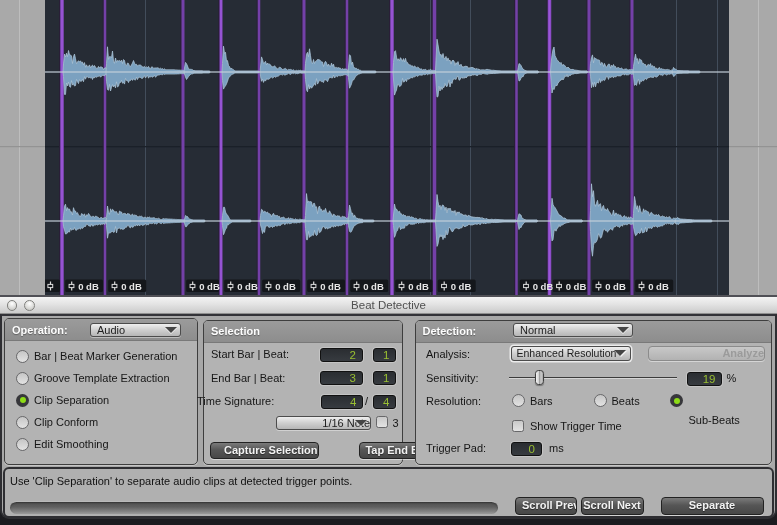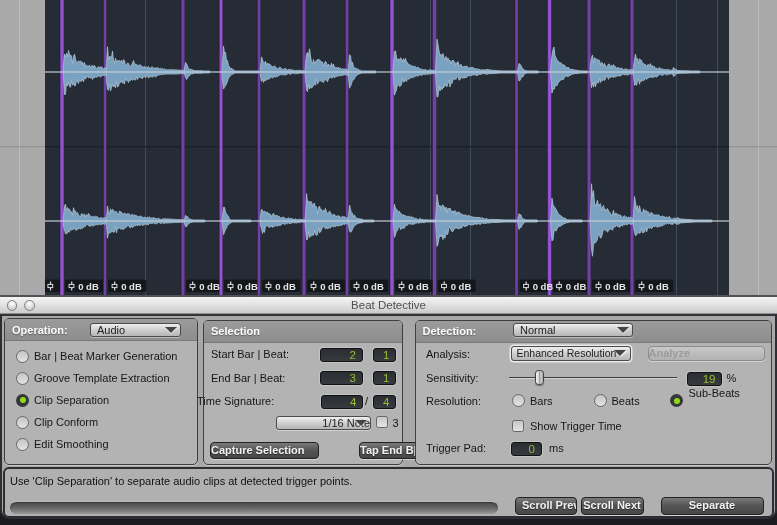--- a/index.html
+++ b/index.html
@@ -17,21 +17,21 @@
 .dd{position:absolute;white-space:nowrap;overflow:visible;height:14.5px;background:linear-gradient(#efefef,#cfcfcf 50%,#b6b6b6);border:1px solid #4c4c4c;border-radius:3px;font-size:11px;color:#1d1d1d;line-height:13.5px;padding-left:6px;box-sizing:border-box;box-shadow:0 1px 0 rgba(255,255,255,0.4);}
 .dd:before{content:"";position:absolute;right:3px;top:3.8px;width:0;height:0;border-left:6.5px solid transparent;border-right:6.5px solid transparent;border-top:6.5px solid rgba(255,255,255,0.75);}.dd:after{content:"";position:absolute;right:3.5px;top:2.8px;width:0;height:0;border-left:6px solid transparent;border-right:6px solid transparent;border-top:6.5px solid #454545;}
 
 .radio{position:absolute;width:13px;height:13px;border-radius:50%;border:1.4px solid #68686a;background:linear-gradient(#c6c6c6,#e2e2e2);box-sizing:border-box;}
 .radio.sel{border:none;background:#37373b;}
 .radio.sel:after{content:"";position:absolute;left:3.5px;top:3.5px;width:6px;height:6px;border-radius:50%;background:#8ddc17;}
 .lbl{position:absolute;font-size:11px;line-height:13.5px;color:#161616;white-space:nowrap;}
 
 .nf{position:absolute;height:14px;background:linear-gradient(#2a2d31,#373b40);border:1px solid #111;border-radius:3px;box-sizing:border-box;box-shadow:0 0 0 0.8px rgba(255,255,255,0.30);color:#99bf31;font-size:11.5px;text-align:right;padding-right:5.5px;line-height:12.5px;}
 
-.dbtn{position:absolute;white-space:nowrap;overflow:hidden;background:linear-gradient(#7b7b7b,#565656 45%,#474747);border:1.2px solid #222;border-radius:4px;box-sizing:border-box;color:#f2f2f2;font-weight:bold;font-size:11px;text-align:left;text-shadow:0 1px 1px rgba(0,0,0,0.5);box-shadow:0 1px 0 rgba(255,255,255,0.45);}
+.dbtn{position:absolute;white-space:nowrap;overflow:hidden;background:linear-gradient(#7b7b7b,#565656 45%,#474747);border:1.2px solid #222;border-radius:4px;box-sizing:border-box;color:#f2f2f2;font-weight:bold;font-size:11px;text-align:right;text-shadow:0 1px 1px rgba(0,0,0,0.5);box-shadow:0 1px 0 rgba(255,255,255,0.45);}
 
 .cb{position:absolute;width:12px;height:12px;border:1.3px solid #68686a;border-radius:2.5px;background:linear-gradient(#c9c9c9,#e3e3e3);box-sizing:border-box;}
 
 #msgbox{left:2.5px;top:466.8px;width:771.5px;height:51px;background:#b0b0b0;border:2px solid #2e2e32;border-radius:6px;box-sizing:border-box;}
 #msgtext{left:10px;top:474.5px;font-size:11px;color:#111;}
 #groove{left:10px;top:501px;width:488px;height:12.5px;border-radius:7px;background:linear-gradient(#515151,#5e5e5e 40%,#848484 80%,#9e9e9e);border-top:1px solid #b9b9b9;box-sizing:border-box;box-shadow:inset 0 1px 2px rgba(0,0,0,0.4);}
 .sbtn{position:absolute;white-space:nowrap;overflow:hidden;top:497px;height:17.5px;background:linear-gradient(#7b7b7b,#565656 45%,#474747);border:1.2px solid #222;border-radius:4px;box-sizing:border-box;color:#f2f2f2;font-weight:bold;font-size:11px;text-align:center;line-height:15px;text-shadow:0 1px 1px rgba(0,0,0,0.5);box-shadow:0 1px 0 rgba(255,255,255,0.45);}
 
 #slidertrack{left:508.5px;top:377px;width:168px;height:1.4px;background:#3c3c3c;box-shadow:0 1px 0 rgba(255,255,255,0.45);}
 #sliderthumb{left:535px;top:369.5px;width:9px;height:15.5px;border-radius:3.5px;border:1.2px solid #3f3f3f;background:linear-gradient(90deg,#f2f2f2,#d8d8d8 35%,#9a9a9a 52%,#cfcfcf 70%,#a8a8a8);box-sizing:border-box;box-shadow:0 1px 1px rgba(0,0,0,0.35);}
@@ -260,21 +260,21 @@
 <div class="abs" id="slidertrack"></div>
 <div class="abs" id="sliderthumb"></div>
 <div class="nf" style="left:687px;top:371.5px;width:35px;">19</div>
 <div class="lbl" style="left:726.5px;top:371.5px;">%</div>
 <div class="lbl" style="left:426px;top:394.5px;">Resolution:</div>
 <div class="radio" style="left:511.5px;top:394.3px;"></div>
     <div class="lbl" style="left:530px;top:394.5px;">Bars</div>
 <div class="radio" style="left:594px;top:394.3px;"></div>
     <div class="lbl" style="left:611.5px;top:394.5px;">Beats</div>
 <div class="radio sel" style="left:670px;top:394.3px;"></div>
-    <div class="lbl" style="left:688.5px;top:387px;text-align:right;">Sub-Beats</div>
+    <div class="lbl" style="left:688.5px;top:414px;text-align:right;">Sub-Beats</div>
 <div class="cb" style="left:511.5px;top:419.5px;"></div>
 <div class="lbl" style="left:530px;top:420px;">Show Trigger Time</div>
 <div class="lbl" style="left:426px;top:442px;">Trigger Pad:</div>
 <div class="nf" style="left:511px;top:441.5px;width:30.5px;">0</div>
 <div class="lbl" style="left:549px;top:442px;">ms</div>
 
 <div class="abs" id="msgbox"></div>
 <div class="abs" id="msgtext">Use 'Clip Separation' to separate audio clips at detected trigger points.</div>
 <div class="abs" id="groove"></div>
 <div class="sbtn" style="left:515px;width:61.5px;padding-left:6px;">Scroll Prev</div>

